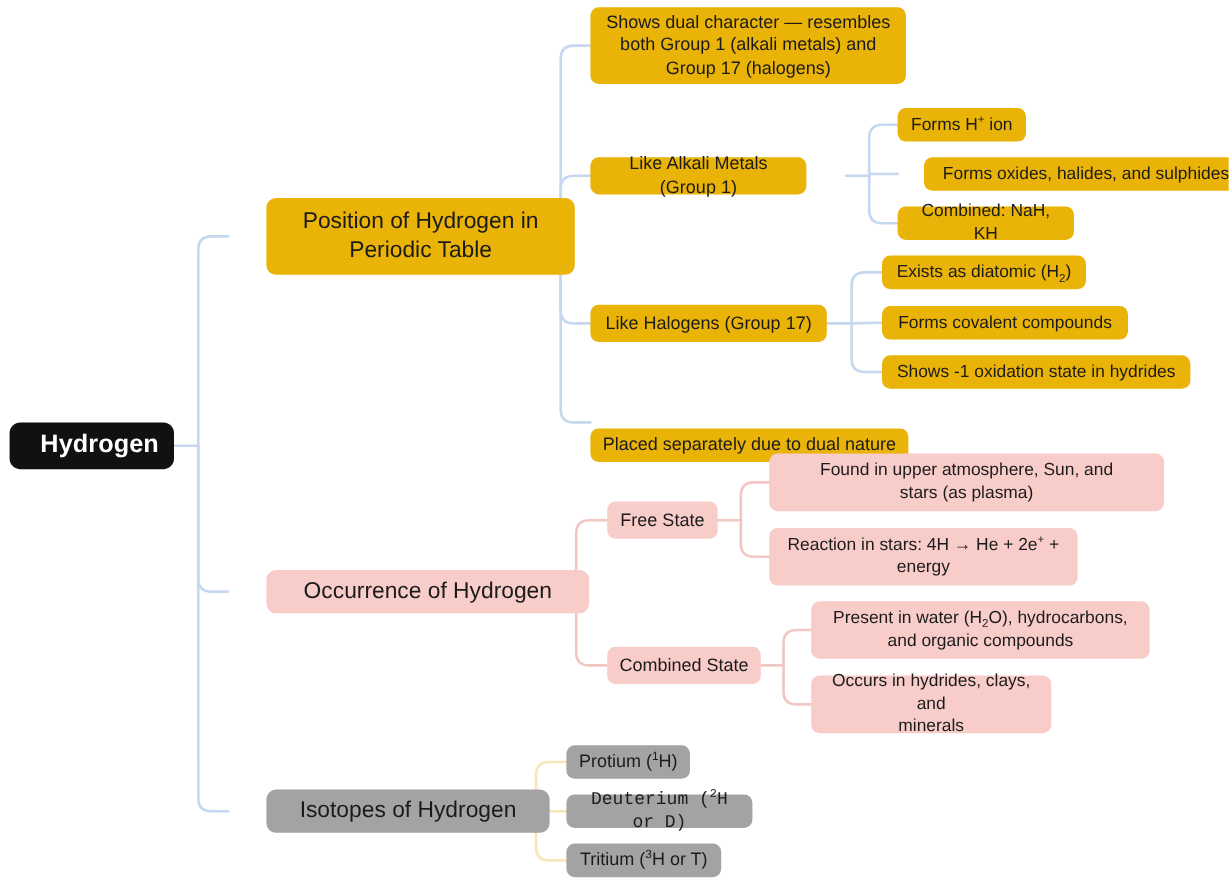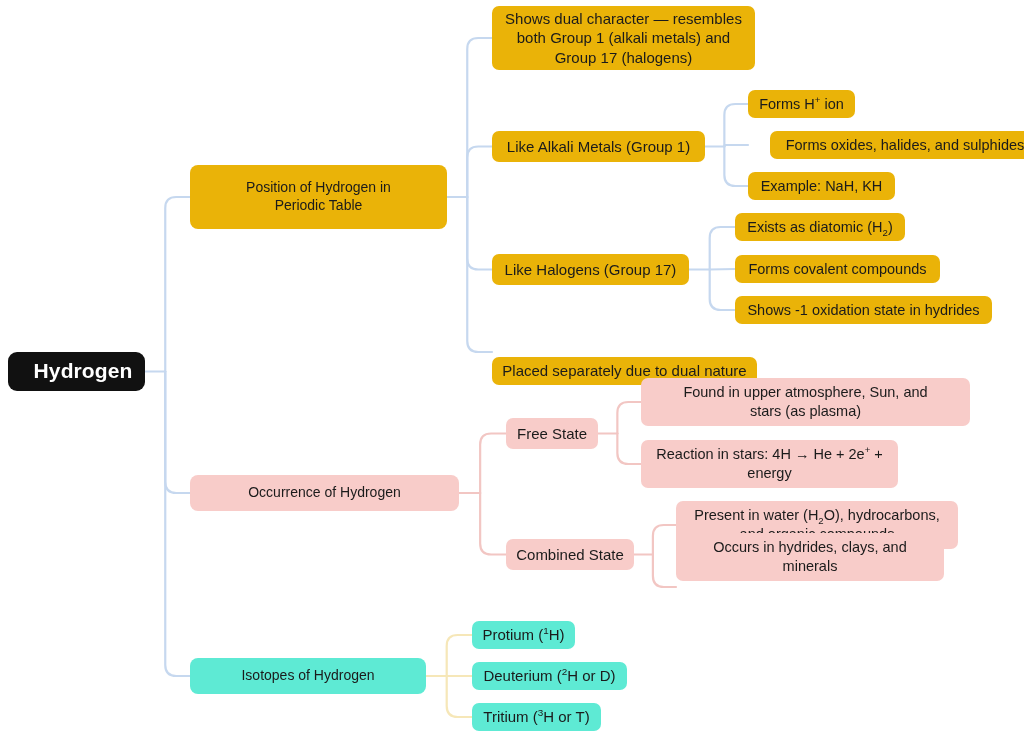--- a/index.html
+++ b/index.html
@@ -41,32 +41,33 @@
   }
   .node.root {
     background: #111111;
     color: #ffffff;
     font-size: 21px;
     font-weight: bold;
     border-radius: 9px;
     letter-spacing: 0.1px;
   }
   .node.l1 {
-    font-size: 14px;
+    font-size: 19px;
     border-radius: 8px;
+    margin-left: 32px;
   }
   .node.l2 {
     font-size: 15px;
   }
   .node.l3 {
     font-size: 14.5px;
   }
   .blue   { background: #eab308; }
   .pink   { background: #f8ccc9; }
-  .yellow { background: #5eead4; }
+  .yellow { background: #a3a3a3; }
   .node sup {
     font-size: 0.66em;
     vertical-align: super;
     line-height: 0;
   }
   .node sub {
     font-size: 0.66em;
     vertical-align: sub;
     line-height: 0;
   }
@@ -104,34 +105,34 @@
       <path d="M 652.9 554.5 L 652.9 576 Q 652.9 587 663.9 587 L 676 587" fill="none" stroke="#f2c6c3" stroke-width="2.2" stroke-linecap="round"></path>
       <path d="M 426 676 L 446.7 676" fill="none" stroke="#f6e7b8" stroke-width="2.2" stroke-linecap="round"></path>
       <path d="M 446.7 676 L 446.7 646 Q 446.7 635 457.7 635 L 472 635" fill="none" stroke="#f6e7b8" stroke-width="2.2" stroke-linecap="round"></path>
       <path d="M 446.7 676 L 472 676" fill="none" stroke="#f6e7b8" stroke-width="2.2" stroke-linecap="round"></path>
       <path d="M 446.7 676 L 446.7 706 Q 446.7 717 457.7 717 L 472 717" fill="none" stroke="#f6e7b8" stroke-width="2.2" stroke-linecap="round"></path>
     </svg>
   <div id="nodes">
       <div class="node root" style="left: 8px; top: 352px; width: 137px; height: 39px; padding-left: 23px;"><span>Hydrogen</span></div>
       <div class="node l1 blue" style="left: 190px; top: 165px; width: 257px; height: 64px;"><span>Position of Hydrogen in<br>Periodic Table</span></div>
       <div class="node l2 blue" style="left: 492px; top: 6px; width: 263px; height: 64px;"><span>Shows dual character — resembles<br>both Group 1 (alkali metals) and<br>Group 17 (halogens)</span></div>
-      <div class="node l2 blue" style="left: 492px; top: 131px; width: 213px; height: 31px;"><span>Like Alkali Metals (Group 1)</span></div>
+      <div class="node l2 blue" style="left: 492px; top: 131px; width: 180px; height: 31px;"><span>Like Alkali Metals (Group 1)</span></div>
       <div class="node l3 blue" style="left: 748px; top: 90px; width: 107px; height: 28px;"><span>Forms H<sup>+</sup> ion</span></div>
       <div class="node l3 blue" style="left: 770px; top: 131px; width: 270px; height: 28px;"><span>Forms oxides, halides, and sulphides</span></div>
-      <div class="node l3 blue" style="left: 748px; top: 172px; width: 147px; height: 28px;"><span>Example: NaH, KH</span></div>
+      <div class="node l3 blue" style="left: 748px; top: 172px; width: 147px; height: 28px;"><span>Combined: NaH, KH</span></div>
       <div class="node l2 blue" style="left: 492px; top: 254px; width: 197px; height: 31px;"><span>Like Halogens (Group 17)</span></div>
       <div class="node l3 blue" style="left: 735px; top: 213px; width: 170px; height: 28px;"><span>Exists as diatomic (H<sub>2</sub>)</span></div>
       <div class="node l3 blue" style="left: 735px; top: 255px; width: 205px; height: 28px;"><span>Forms covalent compounds</span></div>
       <div class="node l3 blue" style="left: 735px; top: 296px; width: 257px; height: 28px;"><span>Shows -1 oxidation state in hydrides</span></div>
       <div class="node l2 blue" style="left: 492px; top: 357px; width: 265px; height: 28px;"><span>Placed separately due to dual nature</span></div>
       <div class="node l1 pink" style="left: 190px; top: 475px; width: 269px; height: 36px;"><span>Occurrence of Hydrogen</span></div>
       <div class="node l2 pink" style="left: 506px; top: 418px; width: 92px; height: 31px;"><span>Free State</span></div>
       <div class="node l3 pink" style="left: 641px; top: 378px; width: 329px; height: 48px;"><span>Found in upper atmosphere, Sun, and<br>stars (as plasma)</span></div>
       <div class="node l3 pink" style="left: 641px; top: 440px; width: 257px; height: 48px;"><span>Reaction in stars: 4H → He + 2e<sup>+</sup> +<br>energy</span></div>
       <div class="node l2 pink" style="left: 506px; top: 539px; width: 128px; height: 31px;"><span>Combined State</span></div>
       <div class="node l3 pink" style="left: 676px; top: 501px; width: 282px; height: 48px;"><span>Present in water (H<sub>2</sub>O), hydrocarbons,<br>and organic compounds</span></div>
-      <div class="node l3 pink" style="left: 676px; top: 533px; width: 268px; height: 48px;"><span>Occurs in hydrides, clays, and<br>minerals</span></div>
+      <div class="node l3 pink" style="left: 676px; top: 563px; width: 200px; height: 48px;"><span>Occurs in hydrides, clays, and<br>minerals</span></div>
       <div class="node l1 yellow" style="left: 190px; top: 658px; width: 236px; height: 36px;"><span>Isotopes of Hydrogen</span></div>
       <div class="node l2 yellow" style="left: 472px; top: 621px; width: 103px; height: 28px;"><span>Protium (<sup>1</sup>H)</span></div>
-      <div class="node l2 yellow" style="left: 472px; top: 662px; width: 155px; height: 28px;"><span>Deuterium (<sup>2</sup>H or D)</span></div>
+      <div class="node l2 yellow" style="left: 472px; top: 662px; width: 155px; height: 28px; font-family: Liberation Mono, monospace;"><span>Deuterium (<sup>2</sup>H or D)</span></div>
       <div class="node l2 yellow" style="left: 472px; top: 703px; width: 129px; height: 28px; align-items: center;"><span>Tritium (<sup>3</sup>H or T)</span></div>
     </div>
 </div>
 
 </body></html>

